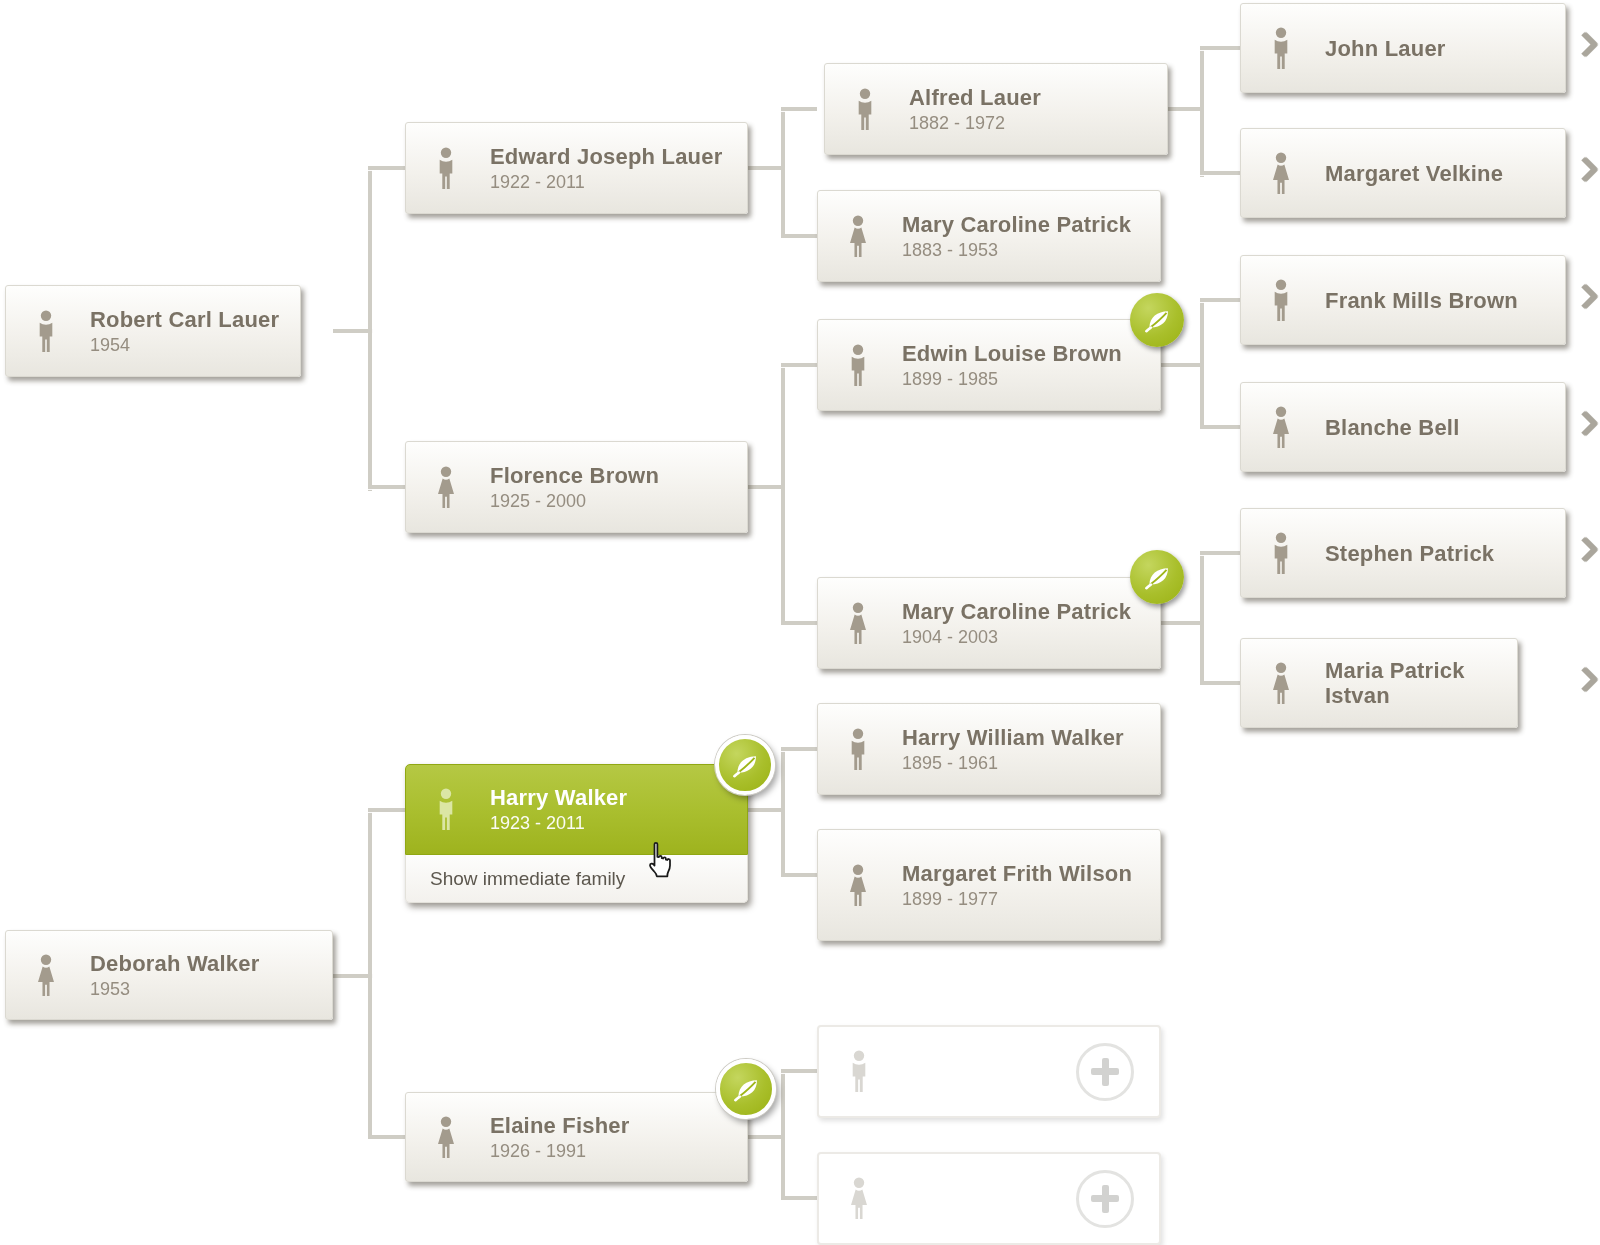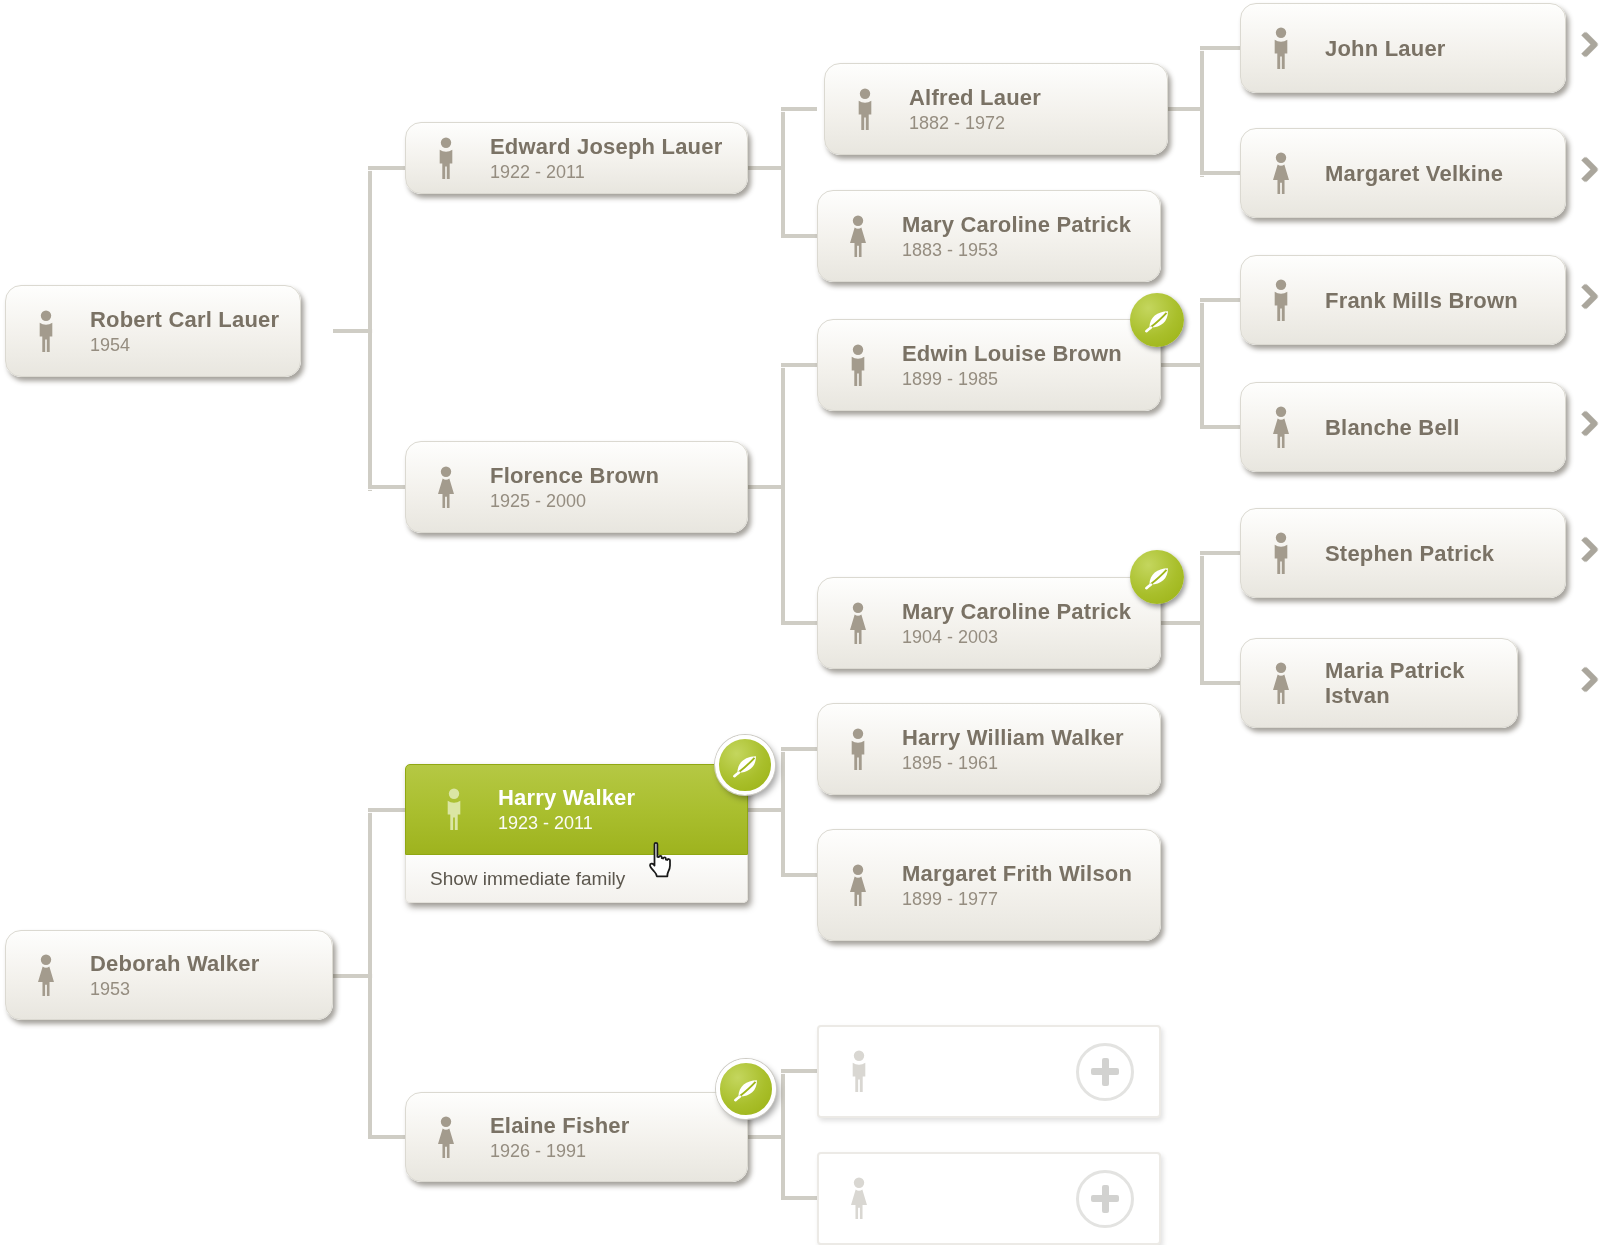--- a/index.html
+++ b/index.html
@@ -7,34 +7,33 @@
     position:relative;width:1600px;height:1245px;background:#fff;overflow:hidden;
     font-family:"Liberation Sans","DejaVu Sans",sans-serif;
   }
   
   .ln{position:absolute;background:#cfcdc5;z-index:1;}
   .ln.h{height:4px;box-shadow:0 1px 0 rgba(255,255,255,.9);}
   .ln.v{width:4px;box-shadow:1px 0 0 rgba(255,255,255,.9);}
   
   .node{
     position:absolute;z-index:2;box-sizing:border-box;display:flex;align-items:center;
-    border:1px solid #dbd9d1;border-radius:16px;
+    border:1px solid #dbd9d1;border-radius:3px;
     background:linear-gradient(180deg,#fefefd 0%,#f3f1ec 55%,#e8e6df 100%);
     box-shadow:3px 4px 5px rgba(55,48,35,.45);
   }
   .picon{width:26px;height:45px;margin-left:27px;flex:0 0 auto;color:#a39b8d;}
   .txt{margin-left:31px;}
   .name{font-size:22px;font-weight:bold;color:#7a7265;line-height:25px;letter-spacing:.2px;}
   .dates{font-size:18px;color:#958d80;margin-top:3px;}
   
   .sel-group{position:absolute;z-index:2;border-radius:5px;box-shadow:3px 4px 6px rgba(55,48,35,.5);}
   .node.selected{
     position:relative;border:1px solid #90a713;border-radius:5px 5px 0 0;box-shadow:none;
     background:linear-gradient(180deg,#b5c844 0%,#aabf2f 50%,#9eb31e 100%);
-    padding-left:8px;
   }
   .node.selected .picon{color:#dbe6a4;}
   .node.selected .name{color:#fff;}
   .node.selected .dates{color:rgba(255,255,255,.95);}
   .action-bar{
     box-sizing:border-box;height:48px;display:flex;align-items:center;
     border:1px solid #e3e1da;border-top:none;border-radius:0 0 5px 5px;
     background:linear-gradient(180deg,#fdfdfc,#f3f1ed);
   }
   .action-bar span{font-size:19px;color:#5c574e;margin-left:24px;}
@@ -141,21 +140,21 @@
   <div class="node" style="left:5px;top:930px;width:328px;height:90px">
     <svg class="picon" viewBox="0 0 28 48">
         <use href="#sym-female"></use>
       </svg>
     <div class="txt">
       <div class="name">Deborah Walker</div>
       <div class="dates">1953</div>
     </div>
   </div>
 
-  <div class="node" style="left:405px;top:122px;width:343px;height:72px">
+  <div class="node" style="left:405px;top:122px;width:343px;height:92px">
     <svg class="picon" viewBox="0 0 28 48">
         <use href="#sym-male"></use>
       </svg>
     <div class="txt">
       <div class="name">Edward Joseph Lauer</div>
       <div class="dates">1922 - 2011</div>
     </div>
   </div>
   <div class="node" style="left:405px;top:441px;width:343px;height:92px">
     <svg class="picon" viewBox="0 0 28 48">

